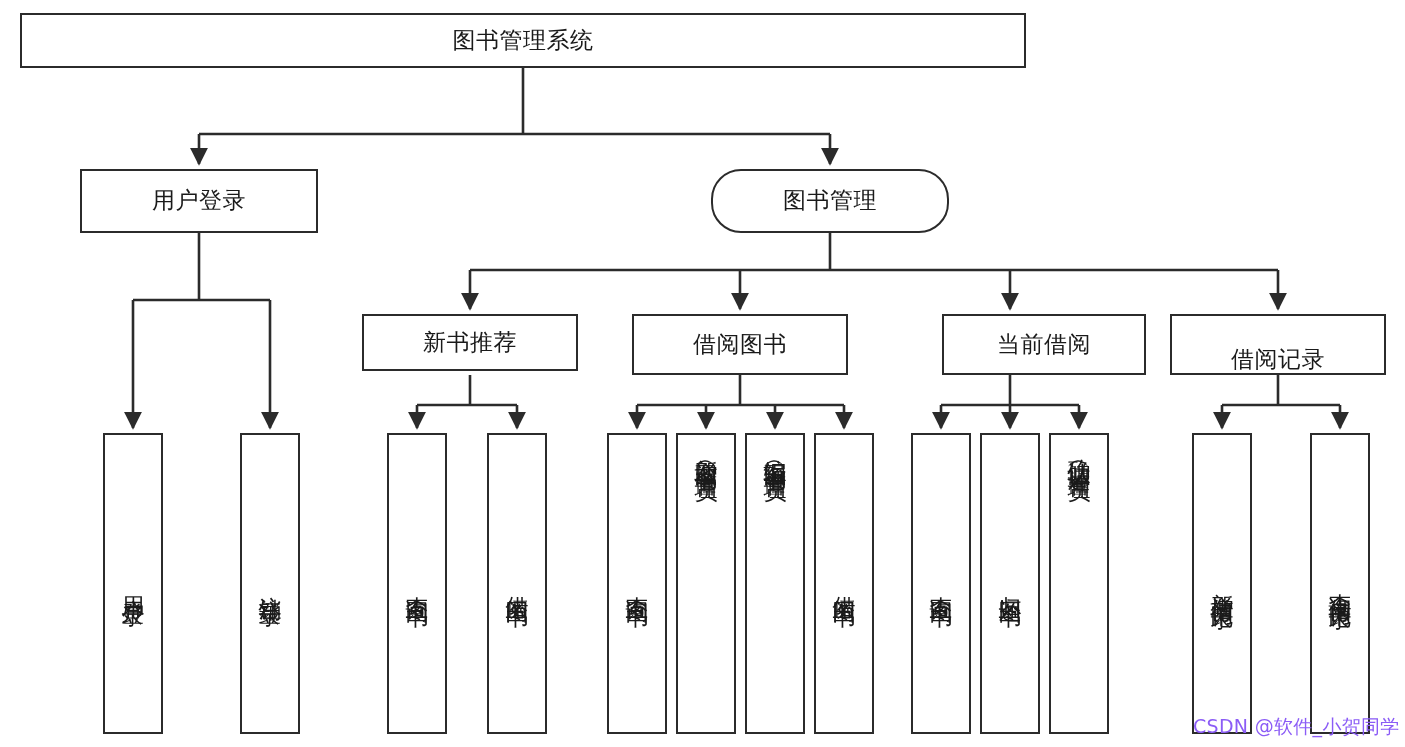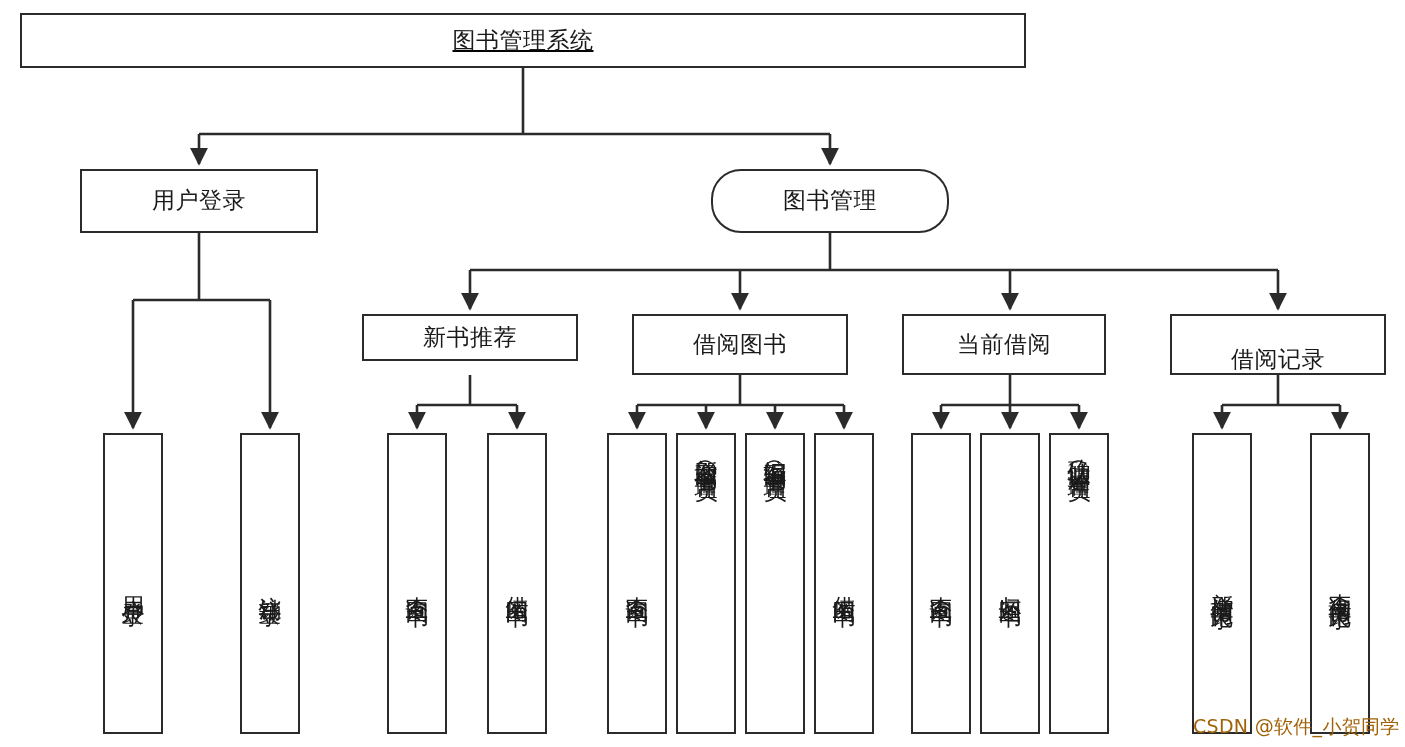--- a/index.html
+++ b/index.html
@@ -58,21 +58,21 @@
   }
   .node.vert.center-text {
     align-items: center;
     padding-top: 0;
   }
   .watermark {
     position: absolute;
     left: 1193px;
     top: 714px;
     font-size: 19px;
-    color: #a16207;
+    color: #8b5cf6;
     z-index: 5;
     white-space: pre;
     letter-spacing: 0.3px;
   }
 </style>
 </head>
 <body>
 
 <div id="canvas">
 
@@ -119,38 +119,38 @@
       <path d="M 1010 405 L 1010 428" marker-end="url(#arrow)"></path>
       <path d="M 1079 405 L 1079 428" marker-end="url(#arrow)"></path>
 
       <path d="M 1278 375 L 1278 405"></path>
       <path d="M 1222 405 L 1340 405"></path>
       <path d="M 1222 405 L 1222 428" marker-end="url(#arrow)"></path>
       <path d="M 1340 405 L 1340 428" marker-end="url(#arrow)"></path>
     </g>
   </svg>
 
-  <div class="node horiz" style="left:20px; top:13px; width:1006px; height:55px;text-decoration:underline;">
+  <div class="node horiz" style="left:20px; top:13px; width:1006px; height:55px;">
     <span class="node-label">图书管理系统</span>
   </div>
 
   <div class="node horiz" style="left:80px; top:169px; width:238px; height:64px;">
     <span class="node-label">用户登录</span>
   </div>
   <div class="node horiz" style="left:711px; top:169px; width:238px; height:64px;border-radius:30px;">
     <span class="node-label">图书管理</span>
   </div>
 
-  <div class="node horiz" style="left:362px; top:314px; width:216px; height:47px;">
+  <div class="node horiz" style="left:362px; top:314px; width:216px; height:57px;">
     <span class="node-label">新书推荐</span>
   </div>
   <div class="node horiz" style="left:632px; top:314px; width:216px; height:61px;">
     <span class="node-label">借阅图书</span>
   </div>
-  <div class="node horiz" style="left:902px; top:314px; width:204px; height:61px;">
+  <div class="node horiz" style="left:942px; top:314px; width:204px; height:61px;">
     <span class="node-label">当前借阅</span>
   </div>
   <div class="node horiz" style="left:1170px; top:314px; width:216px; height:61px;align-items:flex-end;">
     <span class="node-label">借阅记录</span>
   </div>
 
   <div class="node vert center-text" style="left:103px; top:433px; width:60px; height:301px;">
     <span class="node-label">用户登录</span>
   </div>
   <div class="node vert center-text" style="left:240px; top:433px; width:60px; height:301px;">

